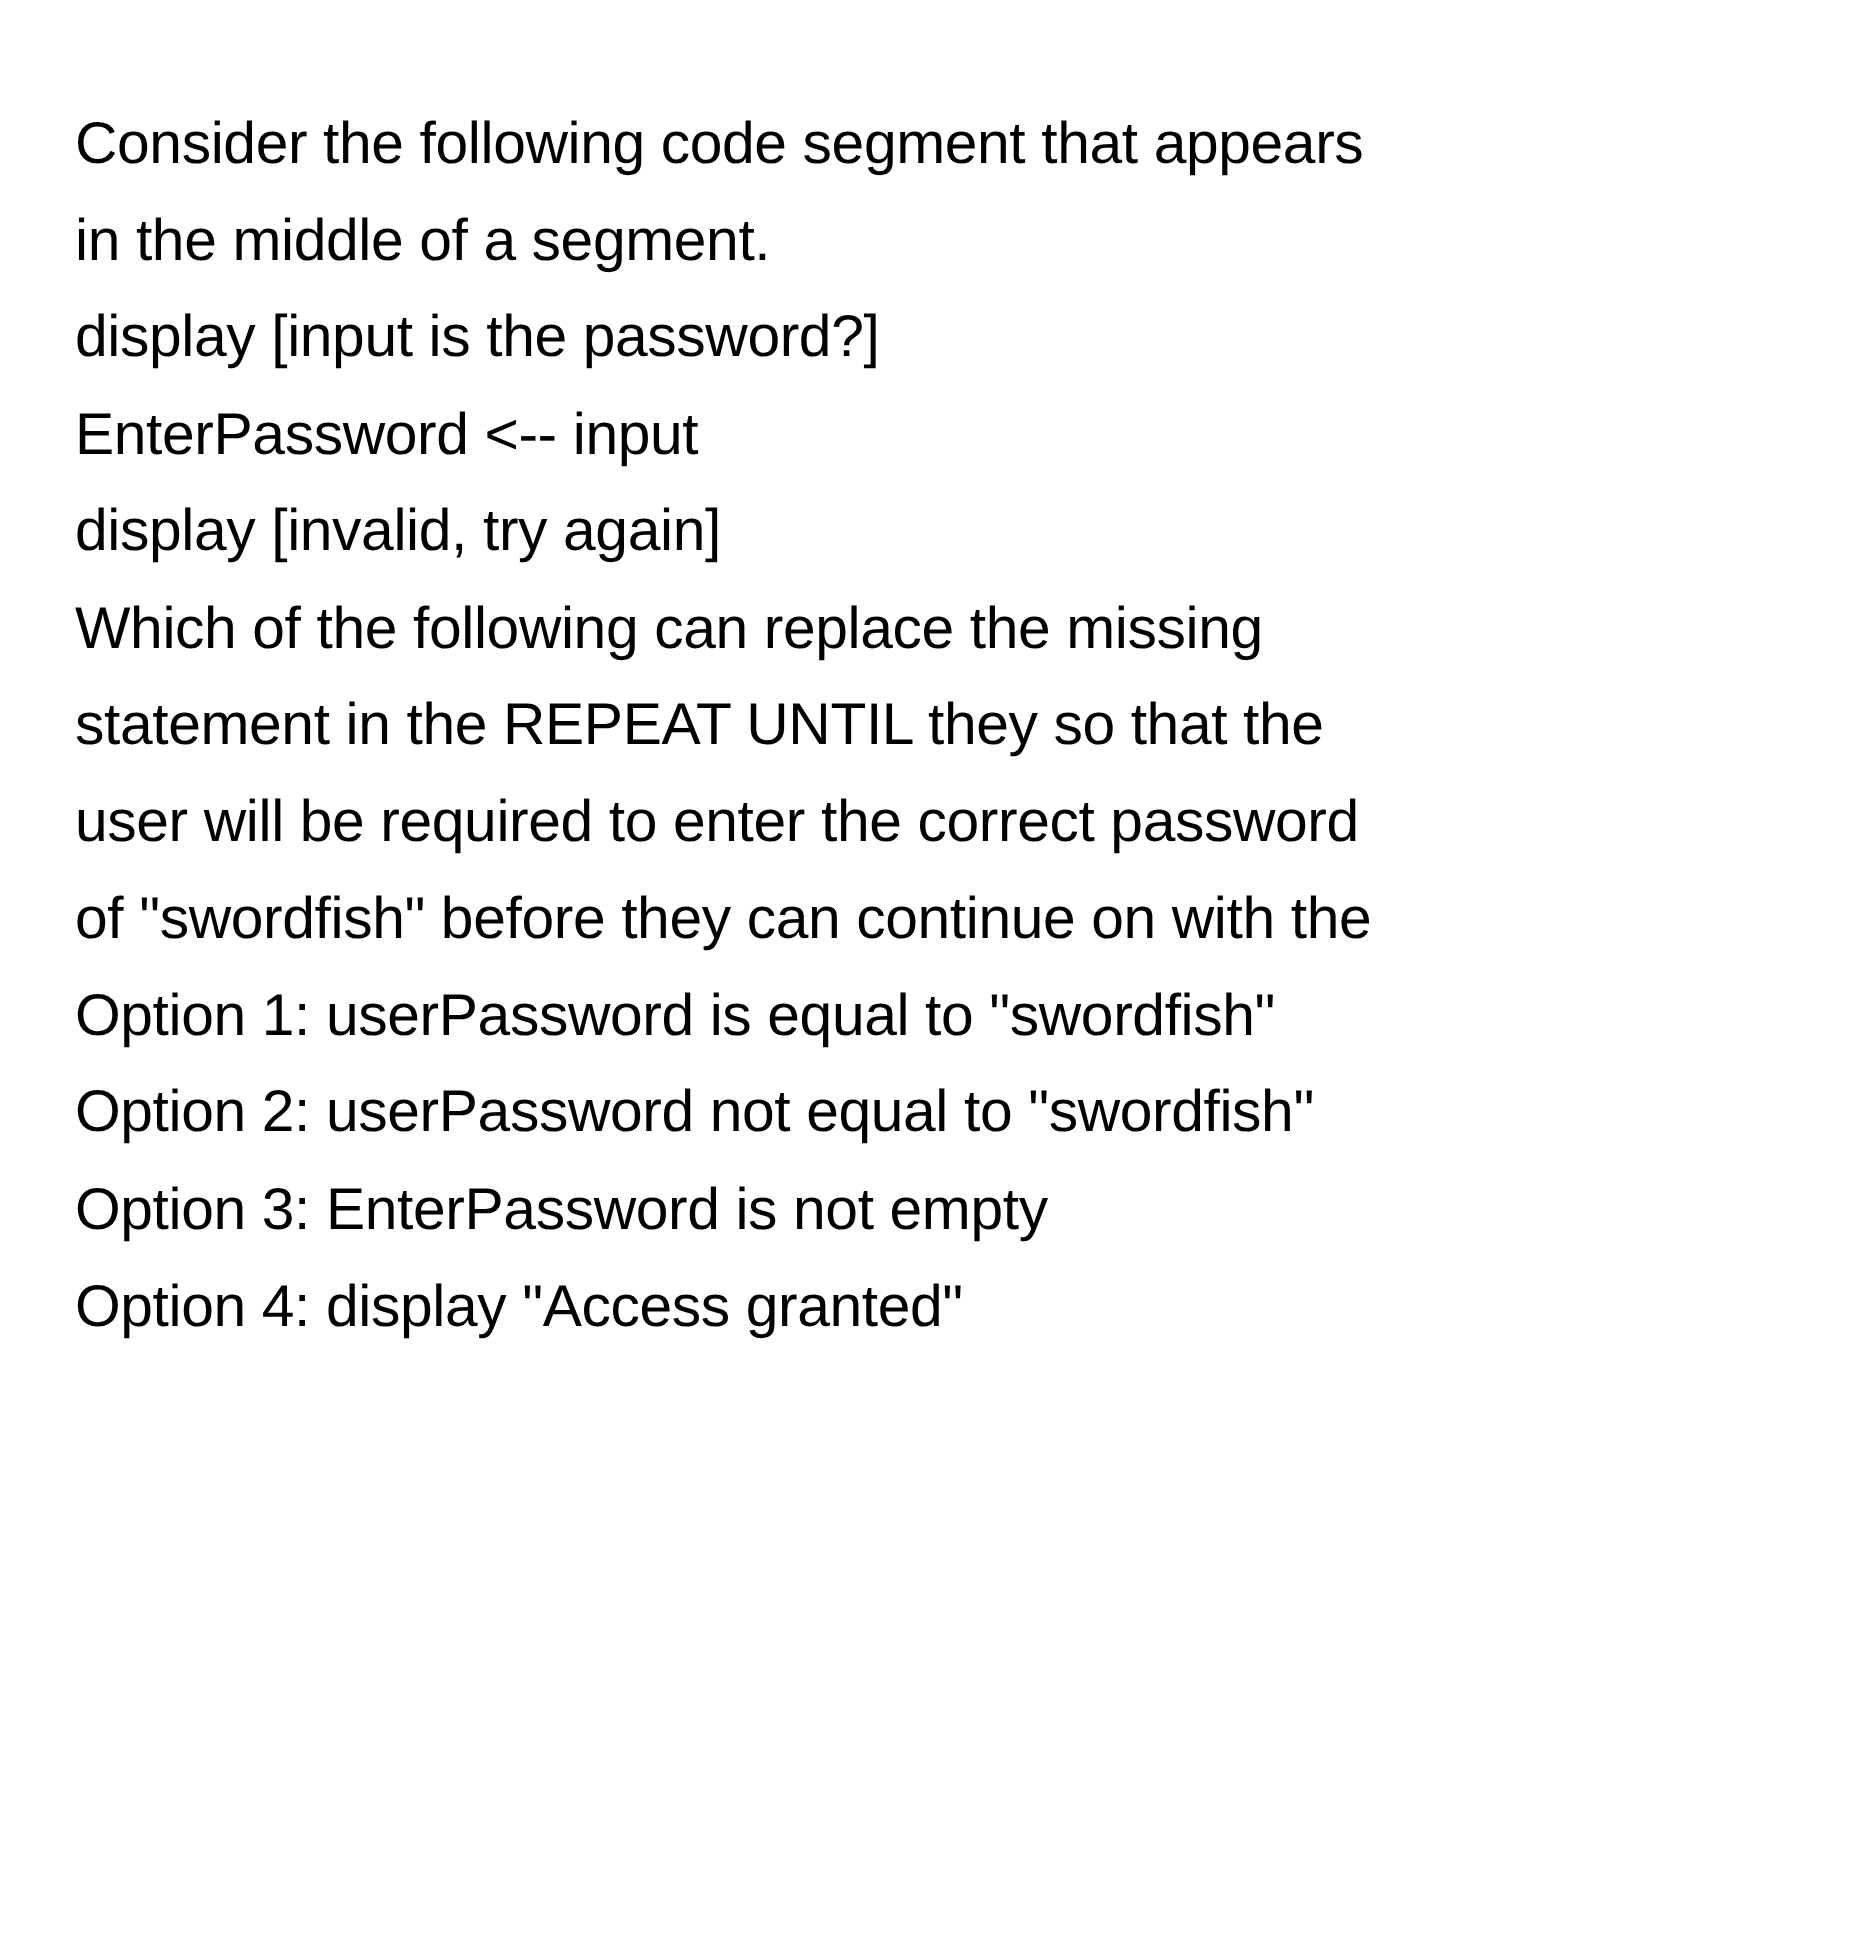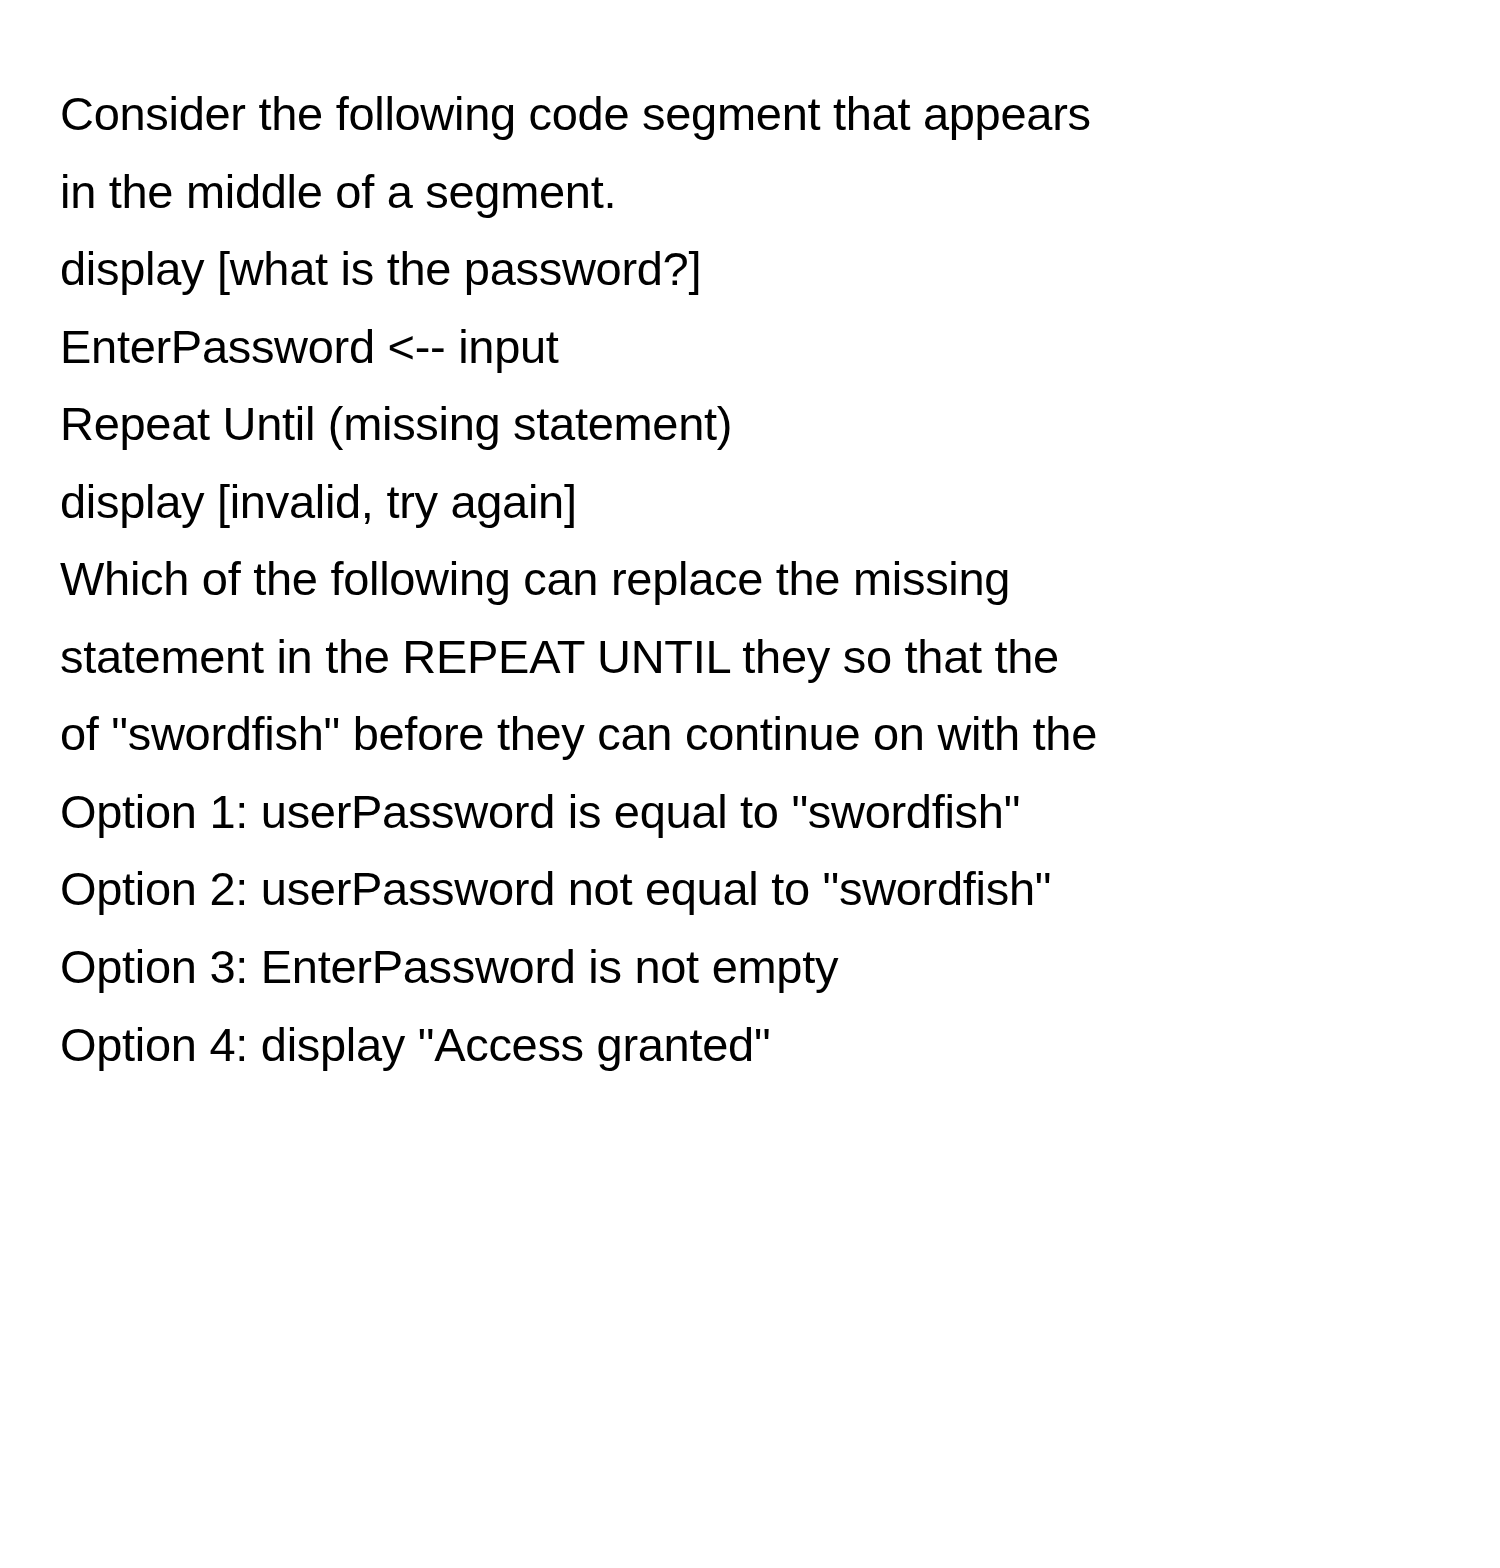--- a/index.html
+++ b/index.html
@@ -23,24 +23,24 @@
     .line {
       display: block;
     }
   </style>
 </head>
 <body>
 
 <div class="content">
   <span class="line">Consider the following code segment that appears</span>
   <span class="line">in the middle of a segment.</span>
-  <span class="line">display [what is the password?]</span>
+  <span class="line">display [input is the password?]</span>
   <span class="line">EnterPassword &lt;-- input</span>
-  <span class="line">Repeat Until (missing statement)</span>
   <span class="line">display [invalid, try again]</span>
   <span class="line">Which of the following can replace the missing</span>
   <span class="line">statement in the REPEAT UNTIL they so that the</span>
+  <span class="line">user will be required to enter the correct password</span>
   <span class="line">of "swordfish" before they can continue on with the</span>
   <span class="line">Option 1: userPassword is equal to "swordfish"</span>
   <span class="line">Option 2: userPassword not equal to "swordfish"</span>
   <span class="line">Option 3: EnterPassword is not empty</span>
   <span class="line">Option 4: display "Access granted"</span>
 </div>
 
 </body></html>

